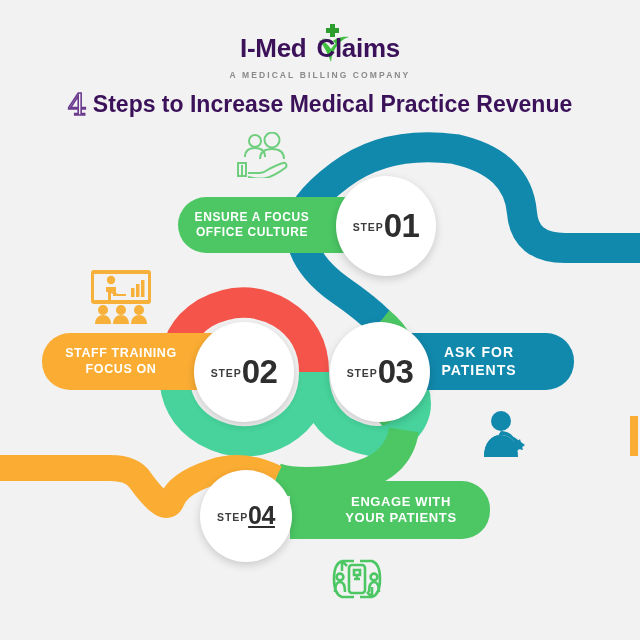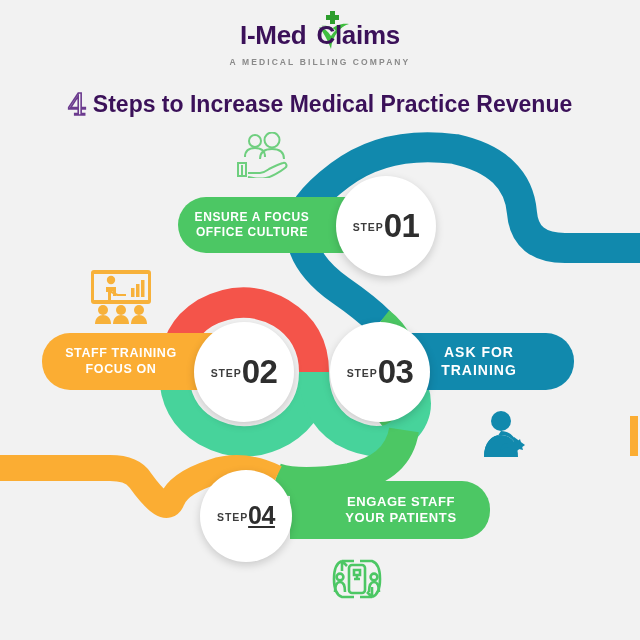--- a/index.html
+++ b/index.html
@@ -7,21 +7,21 @@
     width:640px;height:640px;
     background:#f2f2f2;
     font-family:"Liberation Sans",sans-serif;
     overflow:hidden;
     position:relative;
   }
   #canvas{position:relative;width:640px;height:640px;}
 
   
   .brand{
-    position:absolute;left:0;top:14px;width:640px;
+    position:absolute;left:0;top:27px;width:640px;
     text-align:center;
   }
   .brand-logo{
     position:relative;display:inline-block;height:42px;line-height:42px;
   }
   .brand-name{
     font-size:26px;font-weight:bold;color:#3b1159;letter-spacing:-0.3px;
     position:relative;z-index:3;
   }
   .brand-name .w2{margin-left:10px;}
@@ -214,27 +214,27 @@
   <div class="pill" id="pill2">
     <div>
       <span>STAFF TRAINING</span>
       <span>FOCUS ON</span>
     </div>
   </div>
 
   <div class="pill" id="pill3">
     <div>
       <span>ASK FOR</span>
-      <span>TRAINING</span>
+      <span>PATIENTS</span>
     </div>
   </div>
 
   <div class="pill" id="pill4">
     <div>
-      <span>ENGAGE STAFF</span>
+      <span>ENGAGE WITH</span>
       <span>YOUR PATIENTS</span>
     </div>
   </div>
 
   <div class="circle" id="circle1">
     <div class="lbl">STEP</div>
     <div class="num">01</div>
   </div>
 
   <div class="circle" id="circle2">

